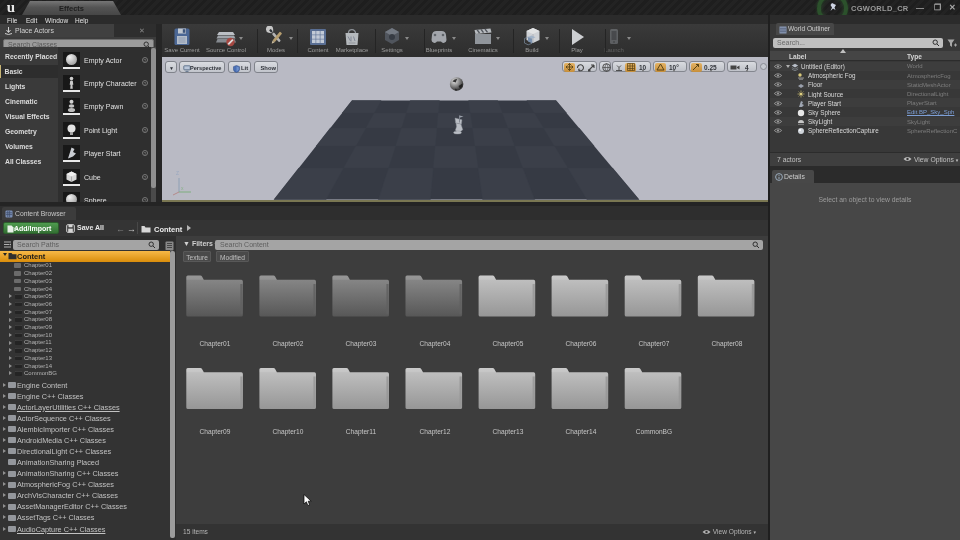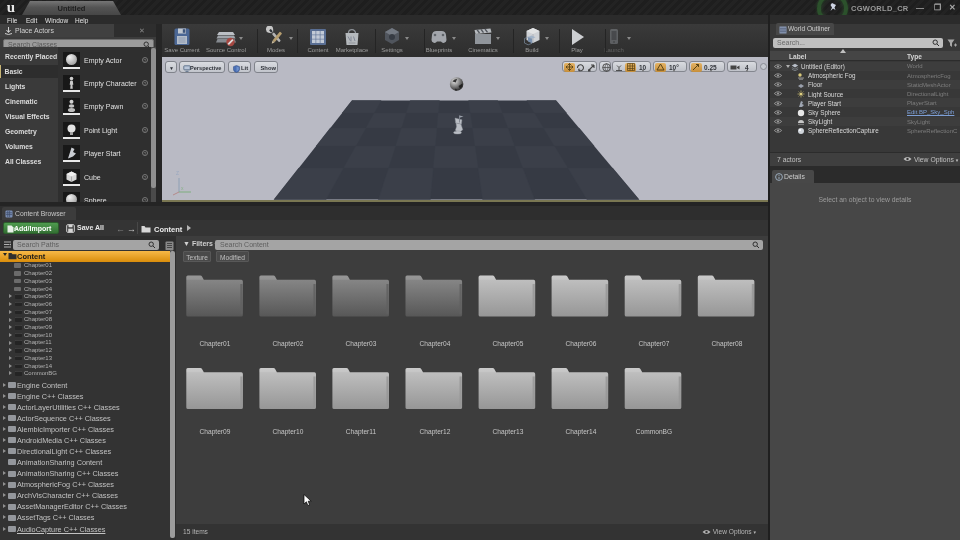--- a/index.html
+++ b/index.html
@@ -97,21 +97,21 @@
 #det-tab span { position:absolute; left:12px; top:2.6px; font-size:6.8px; color:#cccccc; }
 #det-panel { position:absolute; left:770px; top:183px; width:190px; height:357px; background:#474747; }
 #det-msg { position:absolute; left:770px; top:196px; width:190px; text-align:center; font-size:6.8px; color:#9c9c9c; }
 .vline { position:absolute; background:#1f1f1f; }
 #cursor { position:absolute; left:303px; top:494px; }
 </style></head>
 <body>
 <div id="titlebar"></div>
 <div id="uelogo">u</div>
 <div id="tab-untitled">
-    <span>Untitled</span>
+    <span>Effects</span>
   </div>
 <div id="greencircle"></div>
 <svg id="pin" width="9" height="10" viewBox="0 0 9 10">
     <path d="M3,1 l4,2 -1.5,2.5 1,2.5 -2.5,-1.5 L1.5,9 l1.5,-3.5 L1.5,3z" fill="#cfd6e4"></path>
   </svg>
 <div id="wintitle">CGWORLD_CR</div>
 <div class="winbtn" style="left:916px;">—</div>
 <div class="winbtn" style="left:934px;">❐</div>
 <div class="winbtn" style="left:949px;">✕</div>
 <div id="menubar"></div>
@@ -502,35 +502,35 @@
 <div class="tico d" style="left:15px;top:371.2px;"></div>
 <div class="ttext" style="left:24px;top:370.2px;">CommonBG</div>
 <div class="arr" style="left:3px;top:382.6px;"></div>
 <div class="tico d2" style="left:8px;top:381.9px;"></div>
 <div class="etext" style="left:17px;top:380.6px;">Engine Content</div>
 <div class="arr" style="left:3px;top:393.7px;"></div>
 <div class="tico d2" style="left:8px;top:393.0px;"></div>
 <div class="etext" style="left:17px;top:391.7px;">Engine C++ Classes</div>
 <div class="arr" style="left:3px;top:404.7px;"></div>
 <div class="tico d2" style="left:8px;top:404.0px;"></div>
-<div class="etext" style="left:17px;top:402.7px;">ActorLayerUtilities C++ Classes</div>
+<div class="etext" style="left:17px;top:402.7px;text-decoration:underline;">ActorLayerUtilities C++ Classes</div>
 <div class="arr" style="left:3px;top:415.8px;"></div>
 <div class="tico d2" style="left:8px;top:415.1px;"></div>
 <div class="etext" style="left:17px;top:413.8px;">ActorSequence C++ Classes</div>
 <div class="arr" style="left:3px;top:426.9px;"></div>
 <div class="tico d2" style="left:8px;top:426.2px;"></div>
 <div class="etext" style="left:17px;top:424.9px;">AlembicImporter C++ Classes</div>
 <div class="arr" style="left:3px;top:438.0px;"></div>
 <div class="tico d2" style="left:8px;top:437.2px;"></div>
 <div class="etext" style="left:17px;top:436.0px;">AndroidMedia C++ Classes</div>
 <div class="arr" style="left:3px;top:449.0px;"></div>
 <div class="tico d2" style="left:8px;top:448.3px;"></div>
 <div class="etext" style="left:17px;top:447.0px;">DirectionalLight C++ Classes</div>
 <div class="tico d2" style="left:8px;top:459.4px;"></div>
-<div class="etext" style="left:17px;top:458.1px;">AnimationSharing Content</div>
+<div class="etext" style="left:17px;top:458.1px;">AnimationSharing Placed</div>
 <div class="arr" style="left:3px;top:471.2px;"></div>
 <div class="tico d2" style="left:8px;top:470.5px;"></div>
 <div class="etext" style="left:17px;top:469.2px;">AnimationSharing C++ Classes</div>
 <div class="arr" style="left:3px;top:482.2px;"></div>
 <div class="tico d2" style="left:8px;top:481.5px;"></div>
 <div class="etext" style="left:17px;top:480.2px;">AtmosphericFog C++ Classes</div>
 <div class="arr" style="left:3px;top:493.3px;"></div>
 <div class="tico d2" style="left:8px;top:492.6px;"></div>
 <div class="etext" style="left:17px;top:491.3px;">ArchVisCharacter C++ Classes</div>
 <div class="arr" style="left:3px;top:504.4px;"></div>

